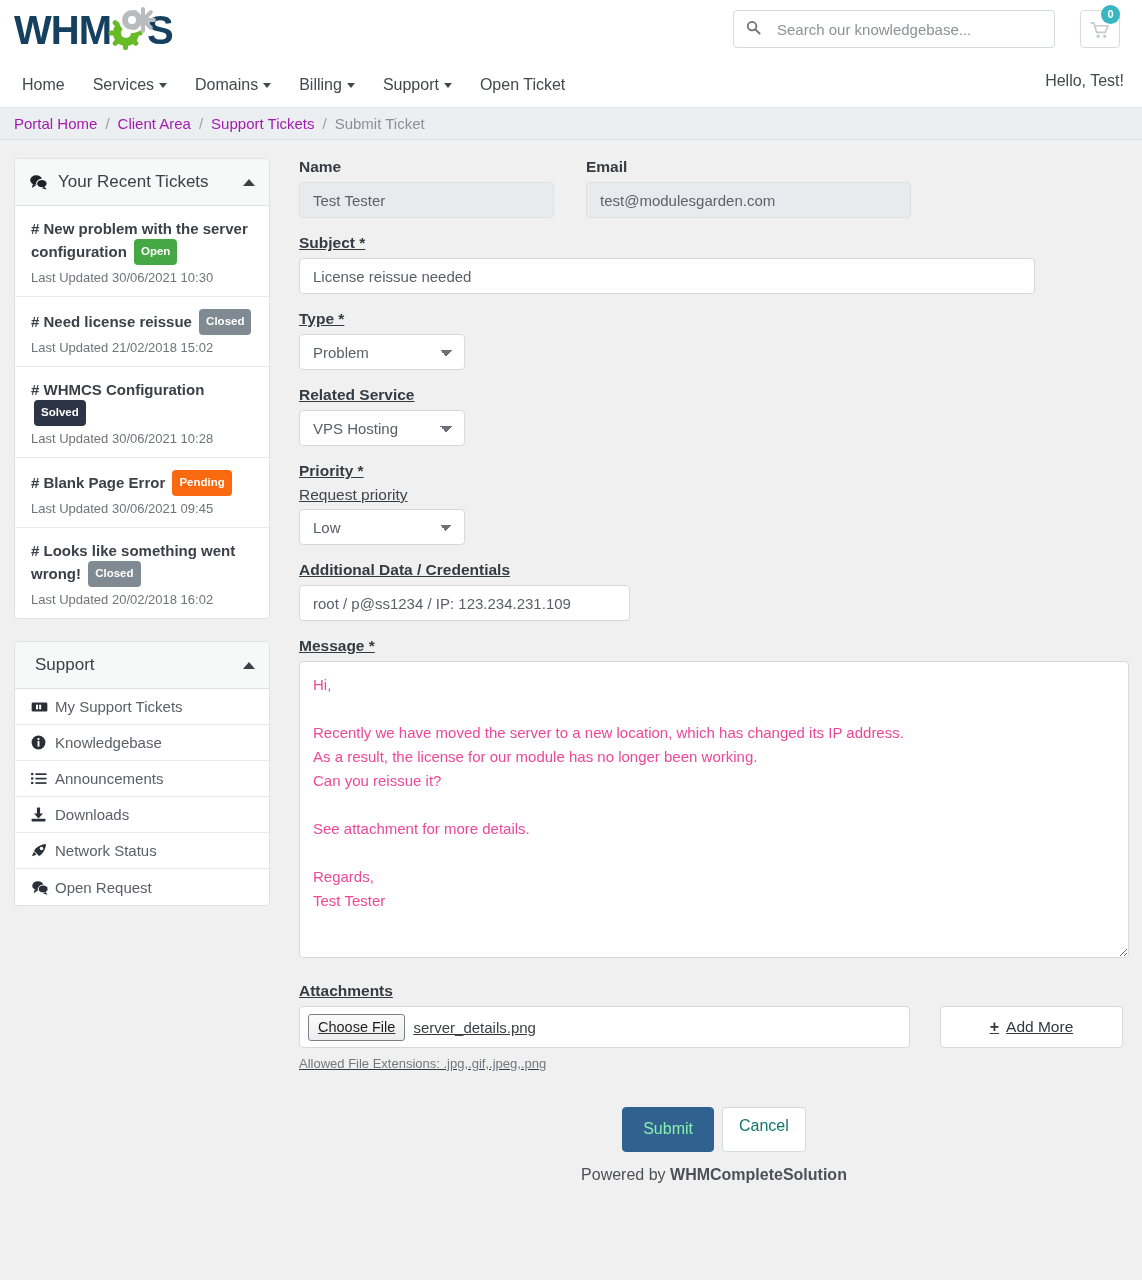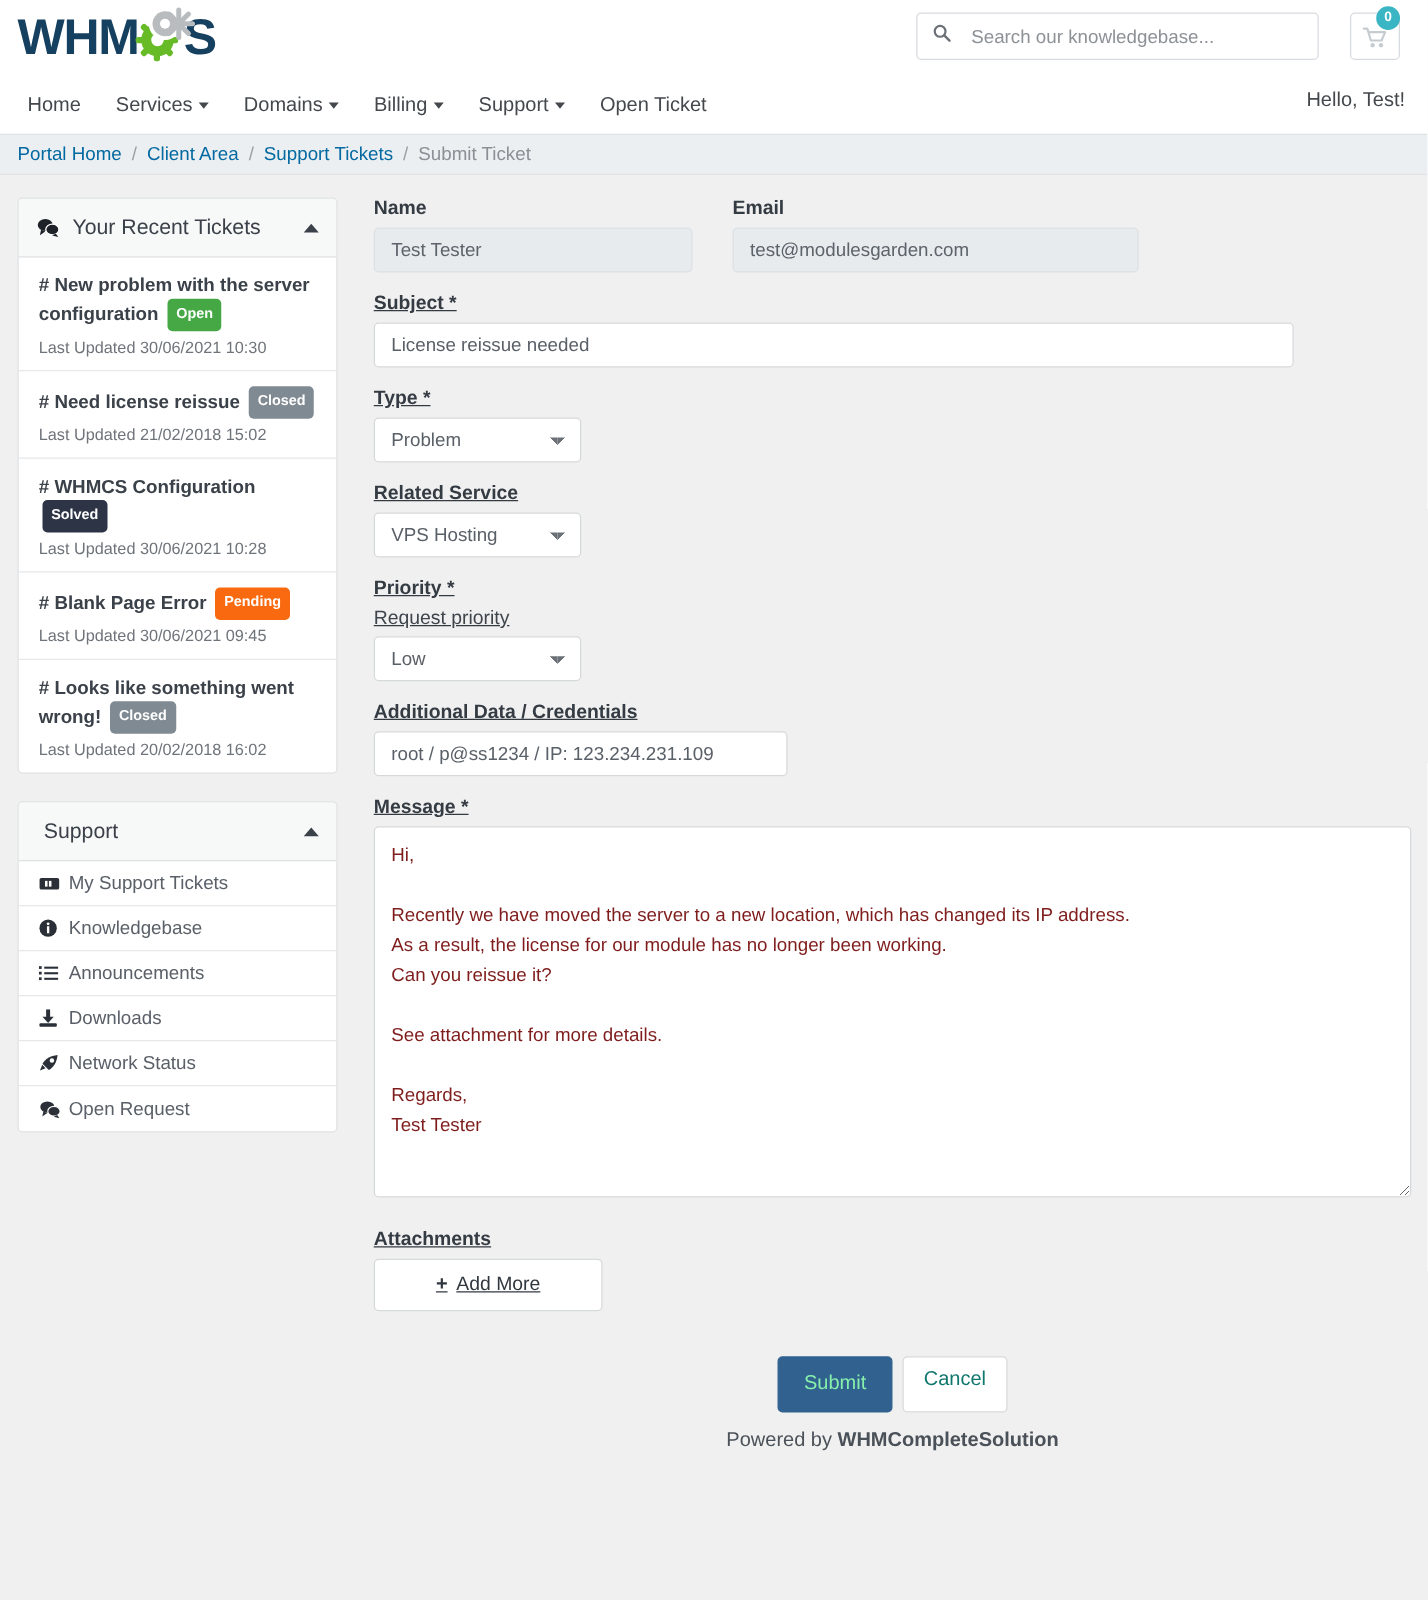--- a/index.html
+++ b/index.html
@@ -168,21 +168,21 @@
   
   .breadcrumb {
     height: 32px;
     background: #eceff1;
     border-bottom: 1px solid #e1e4e6;
     display: flex;
     align-items: center;
     padding-left: 14px;
     font-size: 15px;
   }
-  .crumb { color: #0369a1; cursor: pointer; }
+  .crumb { color: #a21caf; cursor: pointer; }
   .crumb.active { color: #8b9097; cursor: default; }
   .crumb-sep { color: #9aa0a6; margin: 0 8px; }
 
   
   .page {
     position: relative;
     background: #f0f0f0;
     min-height: 1140px;
     padding-bottom: 10px;
   }
@@ -325,21 +325,21 @@
   }
 
   textarea.msg {
     width: 830px;
     height: 297px;
     border: 1px solid #d6d9dc;
     border-radius: 4px;
     background: #ffffff;
     font-family: "Liberation Sans", sans-serif;
     font-size: 15px;
-    color: #7f1d1d;
+    color: #ec4899;
     line-height: 24px;
     padding: 11px 13px;
     outline: none;
     resize: vertical;
   }
 
   .file-row { display: flex; align-items: flex-start; gap: 30px; }
   .file-input {
     width: 611px;
     height: 42px;
@@ -685,20 +685,27 @@
 
 See attachment for more details.
 
 Regards,
 Test Tester</textarea>
     </div>
 
     <div class="fgroup" style="margin-top:20px;">
       <label class="flabel">Attachments</label>
       <div class="file-row">
+        <div>
+          <div class="file-input">
+            <span class="choose-btn">Choose File</span>
+            <span class="file-name">server_details.png</span>
+          </div>
+          <div class="allowed">Allowed File Extensions: .jpg,.gif,.jpeg,.png</div>
+        </div>
         <button class="addmore-btn">
           <span class="plus-glyph">+</span>
           <span>Add More</span>
         </button>
       </div>
     </div>
 
     <div class="btn-row">
       <button class="btn-submit">Submit</button>
       <button class="btn-cancel">Cancel</button>

